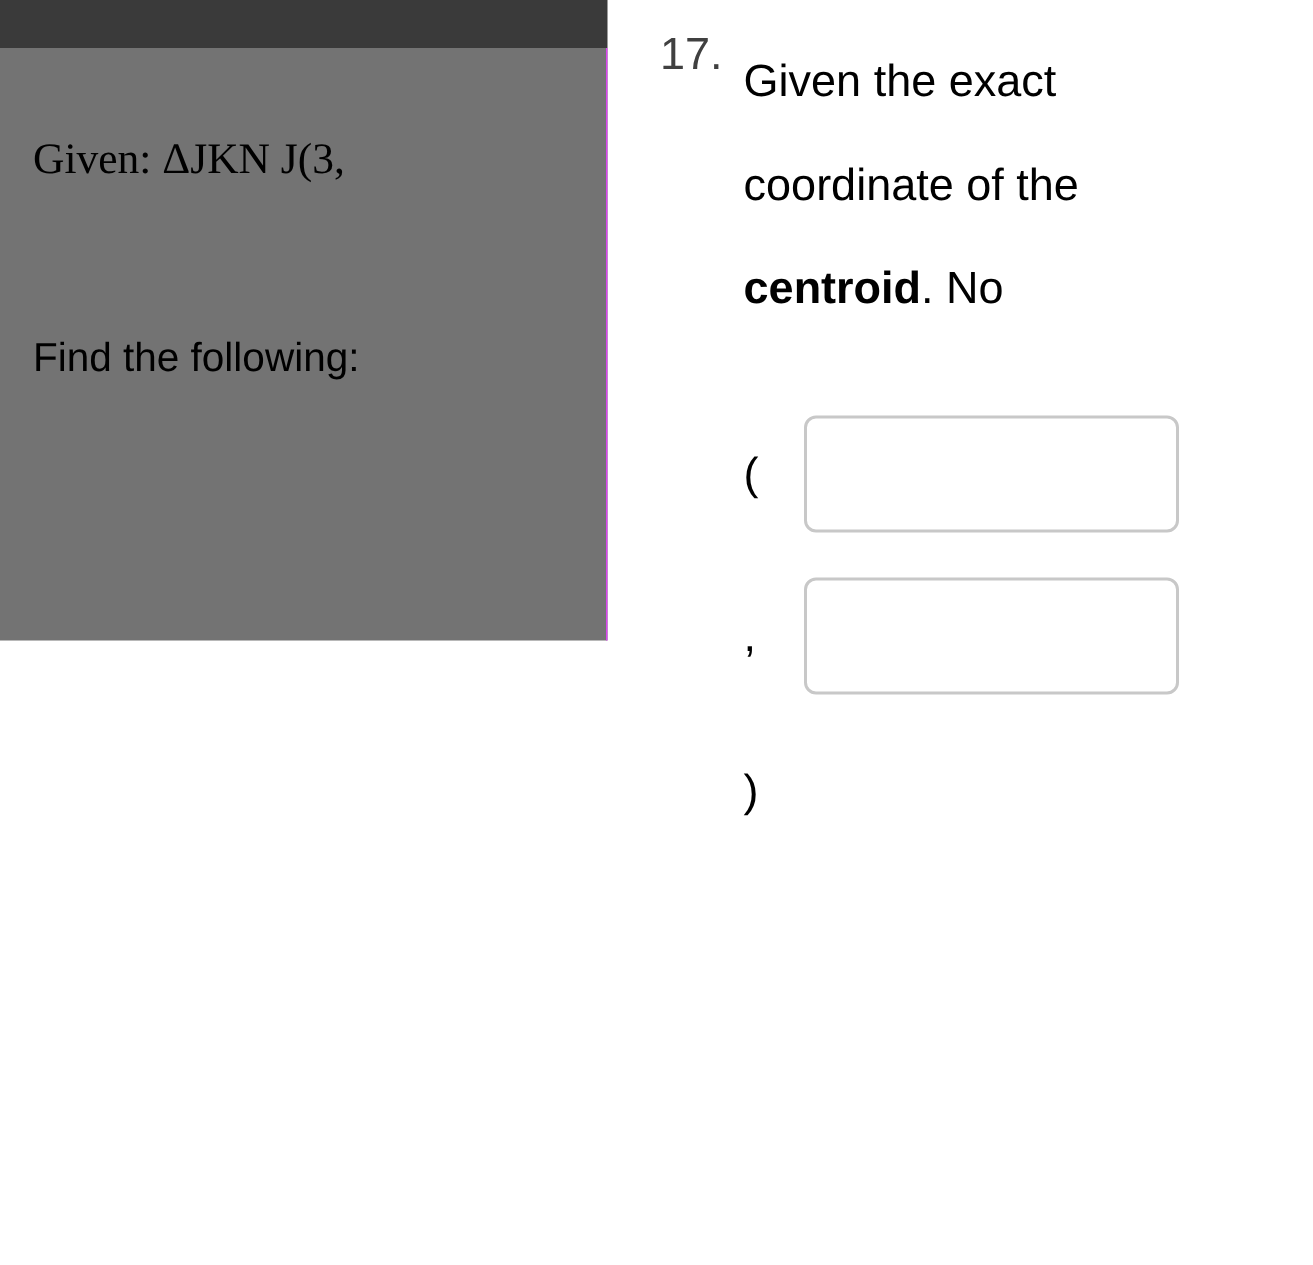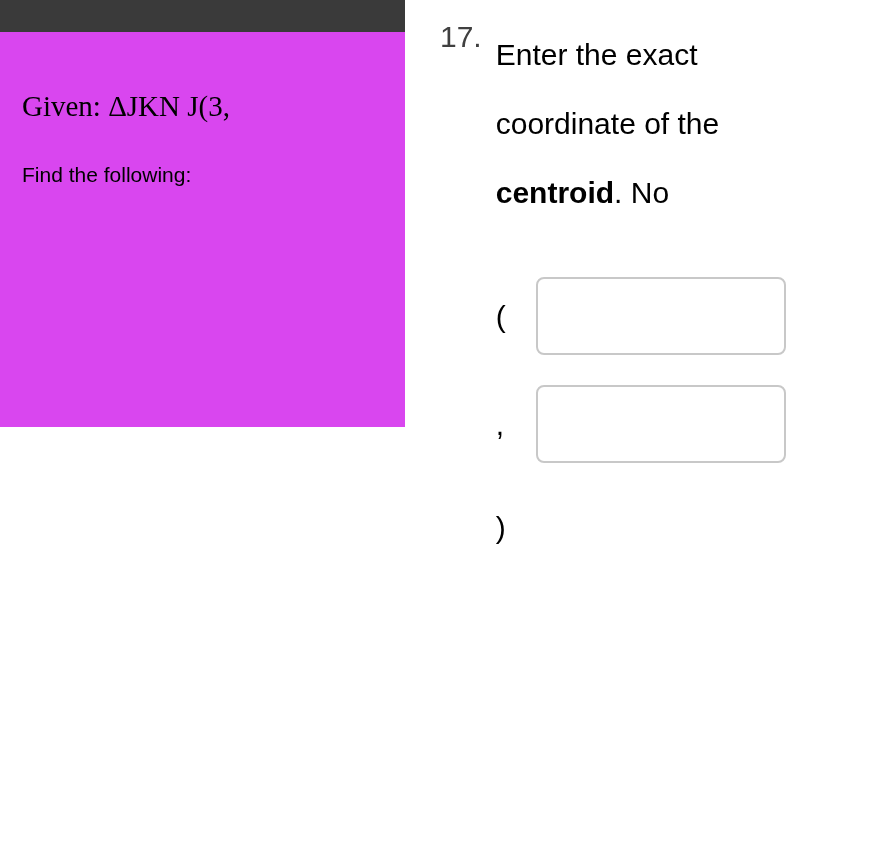--- a/index.html
+++ b/index.html
@@ -18,35 +18,35 @@
       width: 405px;
       display: flex;
       flex-direction: column;
     }
     .dark-header {
       background: #3a3a3a;
       height: 32px;
       width: 100%;
     }
     .problem-box {
-      background: #d946ef;
+      background: #737373;
       padding: 50px 22px 30px 22px;
       height: 395px;
-      border-right: 5px solid #d946ef;
+      border-right: 1px solid #d946ef;
     }
     .given-text {
       font-size: 29px;
       color: #000;
       line-height: 1.7;
       font-family: 'Times New Roman', serif;
     }
     .find-text {
-      font-size: 21px;
+      font-size: 27px;
       color: #000;
-      margin-top: 32px;
+      margin-top: 92px;
       font-family: Arial, sans-serif;
     }
     .right-panel {
       flex: 1;
       padding: 20px 10px 20px 35px;
       font-family: Arial, sans-serif;
     }
     .question-wrapper {
       display: flex;
       align-items: flex-start;
@@ -103,21 +103,21 @@
       <span>Given:  ΔJKN J(3,</span><br>
     </div>
     <div class="find-text">Find the following:</div>
   </div>
 </div>
 
 <div class="right-panel">
   <div class="question-wrapper">
     <div class="question-number">17.</div>
     <div class="question-text">
-      <span>Enter the exact</span><br>
+      <span>Given the exact</span><br>
       <span>coordinate of the </span><br>
       <span class="centroid">centroid</span><span>. No</span><br>
       
       <div class="answer-section">
         <div class="answer-row">
           <span class="paren">(</span>
           <input type="text" class="answer-input" style="">
         </div>
         <div class="answer-row">
           <span class="paren">,</span>

